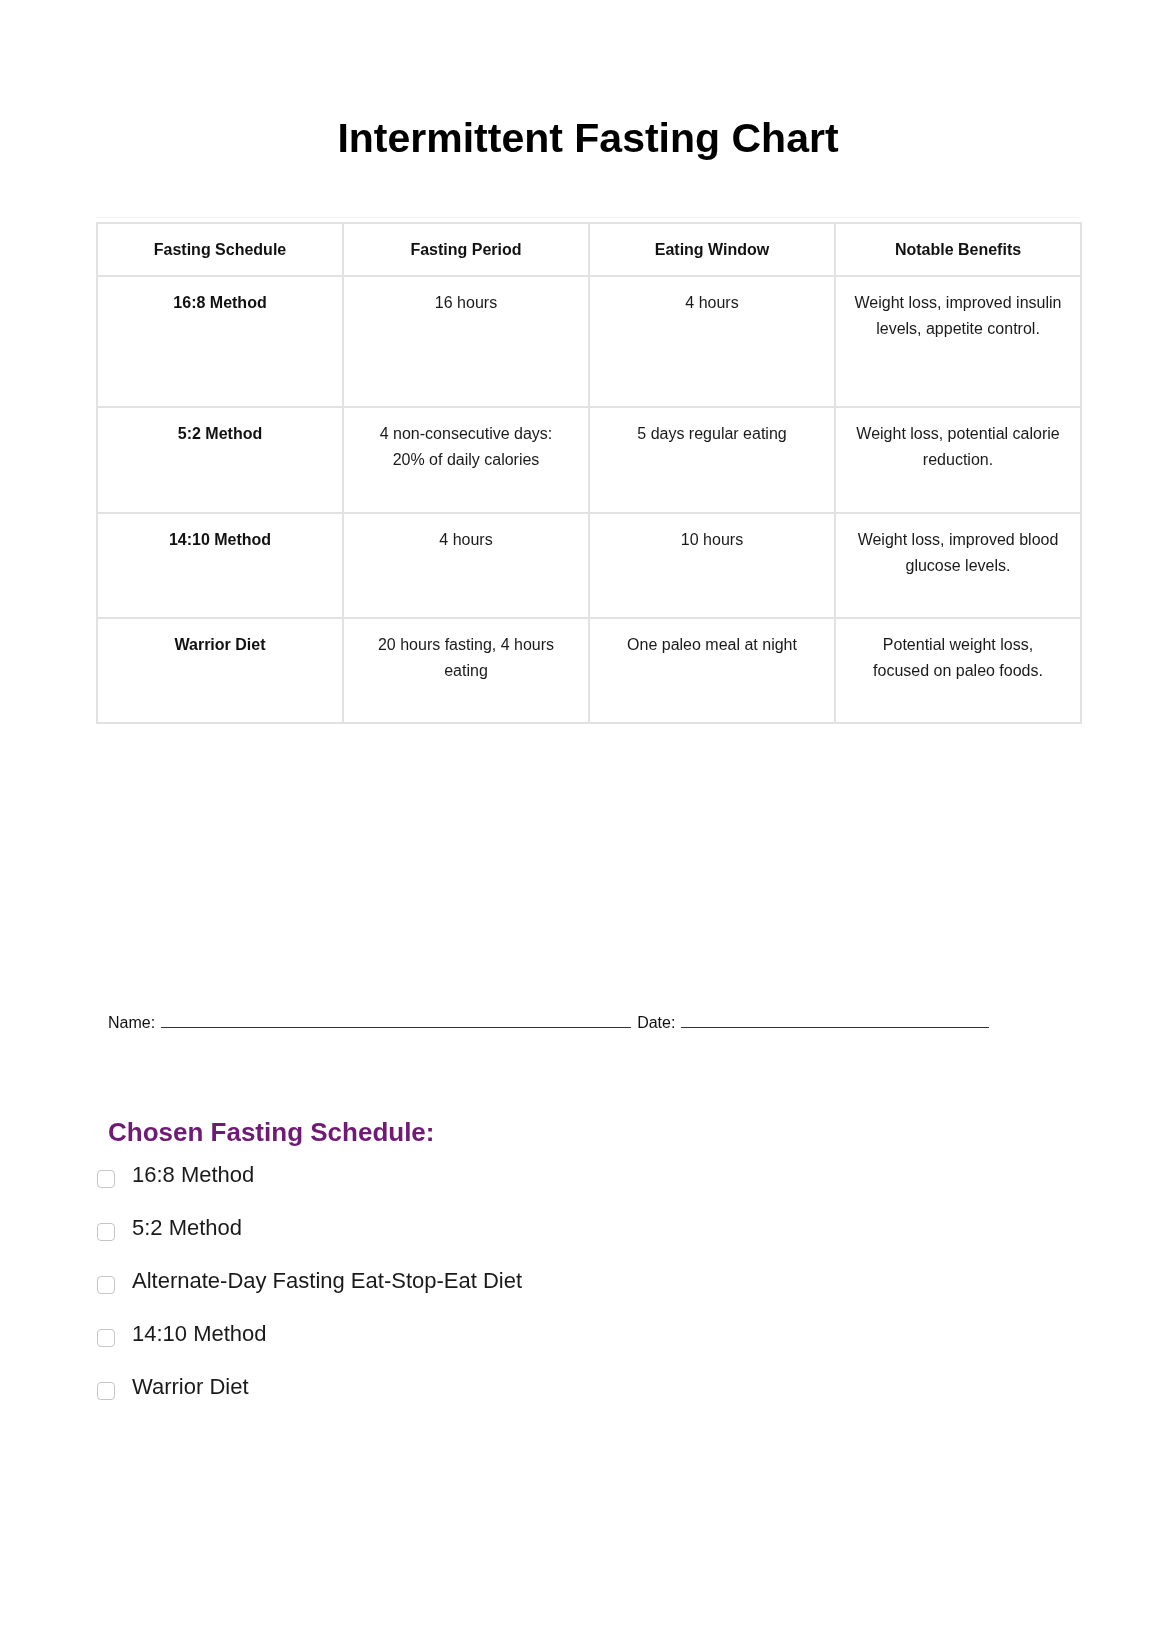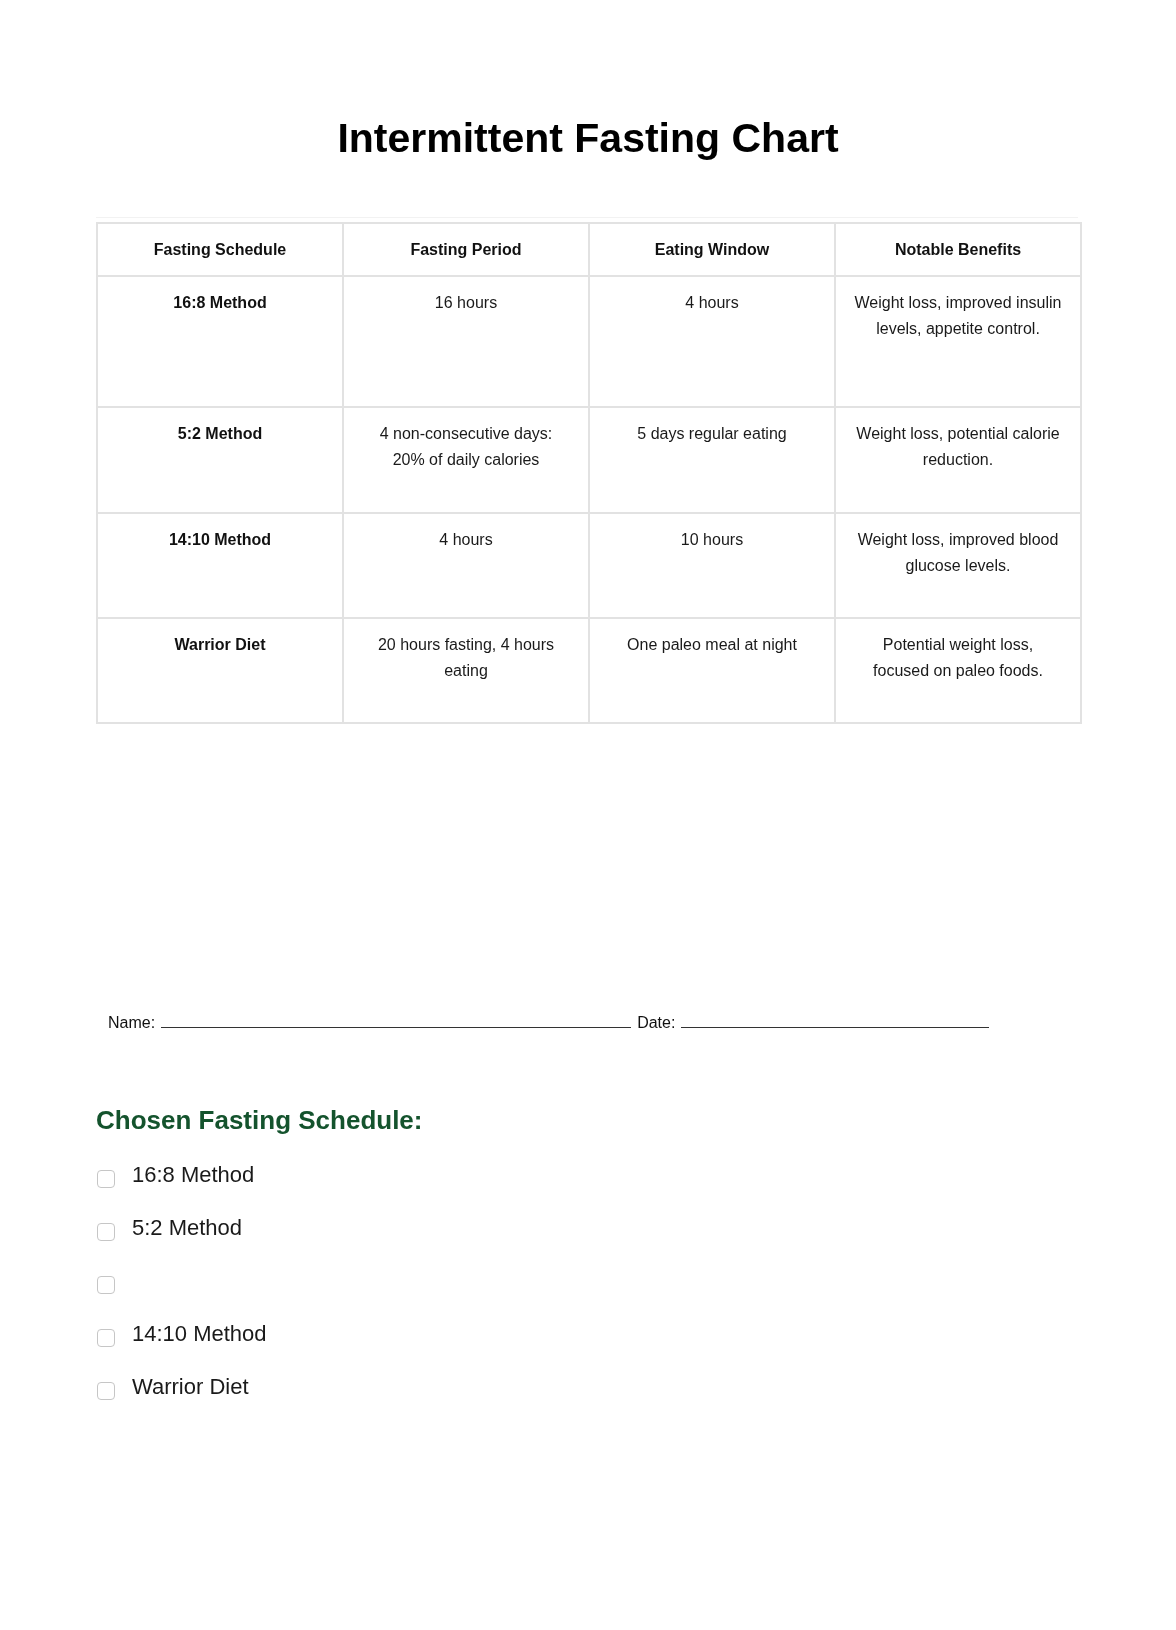--- a/index.html
+++ b/index.html
@@ -40,22 +40,22 @@
     white-space: nowrap; color: #111111;
   }
   .name-date .line {
     display: inline-block; border-bottom: 1.5px solid #333333; height: 20px; vertical-align: baseline;
     margin: 0 6px;
   }
   .name-line { width: 470px; }
   .date-line { width: 308px; }
 
   .section-heading {
-    position: absolute; left: 96px; top: 1104px; margin: 0;
-    font-size: 26px; line-height: 32px; font-weight: bold; color: #14532d;
+    position: absolute; left: 96px; top: 1104px; margin: 12px;
+    font-size: 26px; line-height: 32px; font-weight: bold; color: #701a75;
   }
   .checklist { position: absolute; left: 96px; top: 1160px; margin: 0; padding: 0; list-style: none; }
   .checklist li {
     position: relative; height: 53px; display: flex; align-items: flex-start;
   }
   .checkbox {
     width: 18px; height: 18px; border: 1.5px solid #c6c6c6; border-radius: 4px;
     margin-top: 10px; margin-left: 1px; box-sizing: border-box; background: #ffffff;
   }
   .check-label {
@@ -122,20 +122,21 @@
   <li>
     <span class="checkbox"></span>
     <span class="check-label">16:8 Method</span>
   </li>
   <li>
     <span class="checkbox"></span>
     <span class="check-label">5:2 Method</span>
   </li>
   <li>
     <span class="checkbox"></span>
+    <span class="check-label">Alternate-Day Fasting Eat-Stop-Eat Diet</span>
   </li>
   <li>
     <span class="checkbox"></span>
     <span class="check-label">14:10 Method</span>
   </li>
   <li>
     <span class="checkbox"></span>
     <span class="check-label">Warrior Diet</span>
   </li>
 </ul>

